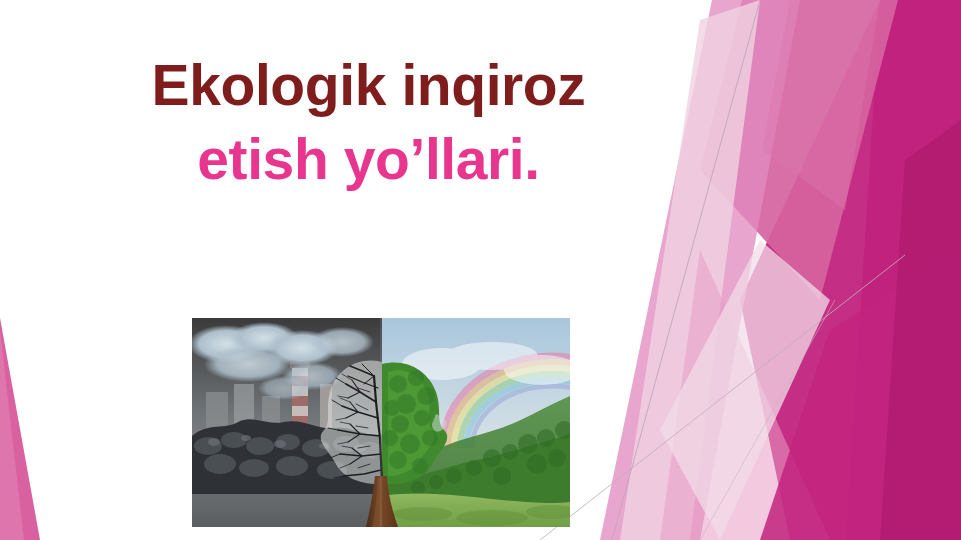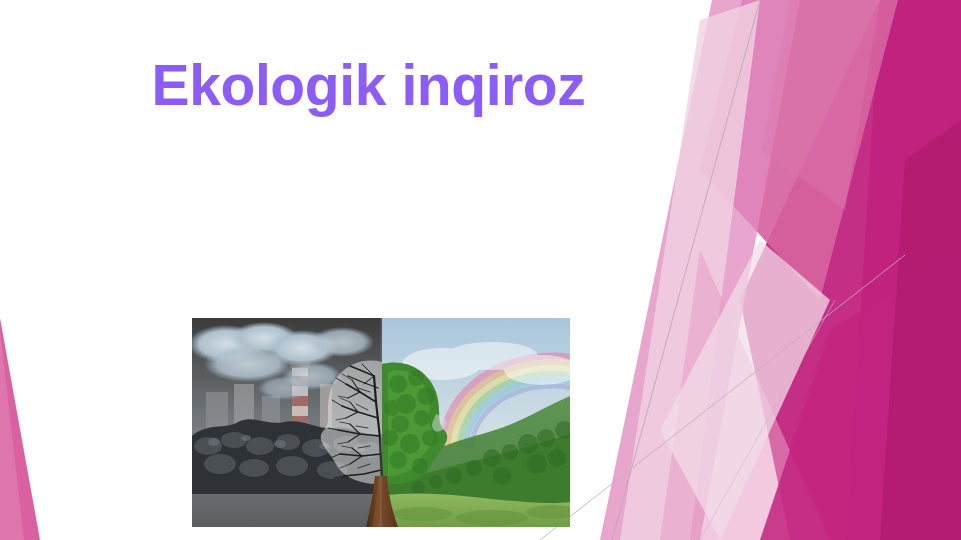--- a/index.html
+++ b/index.html
@@ -94,21 +94,22 @@
     <line x1="905" y1="255" x2="540" y2="540" stroke="#C2AEBA" stroke-width="1" opacity="0.85"></line>
     <line x1="835" y1="300" x2="700" y2="540" stroke="#C9B4C1" stroke-width="1" opacity="0.6"></line>
   </svg>
 
   <svg id="decor-left" viewBox="0 0 961 540" preserveAspectRatio="none" xmlns="http://www.w3.org/2000/svg">
     <polygon points="0,318 0,540 40,540" fill="#D9619F"></polygon>
     <polygon points="0,330 0,540 24,540" fill="#E07FB4" opacity="0.7"></polygon>
   </svg>
 
   <div id="title-block">
-    <span class="title-line" style="color:#8b5cf6">Ekologik inqiroz</span>
+    <span class="title-line" style="color:#7f1d1d">Ekologik inqiroz</span>
+    <span class="title-line" style="color:#E8368F">etish yo’llari.</span>
   </div>
 
   <div id="photo-frame">
     <svg viewBox="0 0 378 209" width="378" height="209" xmlns="http://www.w3.org/2000/svg">
       <defs>
         <linearGradient id="polSky" x1="0" y1="0" x2="0" y2="1">
           <stop offset="0%" stop-color="#3B3B3B"></stop>
           <stop offset="45%" stop-color="#6E7377"></stop>
           <stop offset="100%" stop-color="#A8AAAA"></stop>
         </linearGradient>

